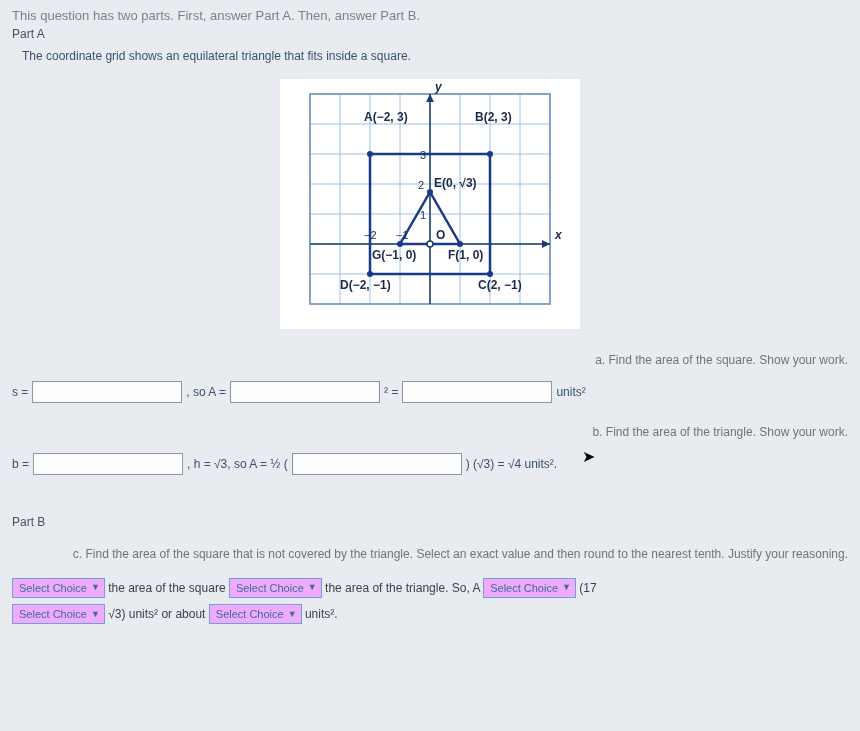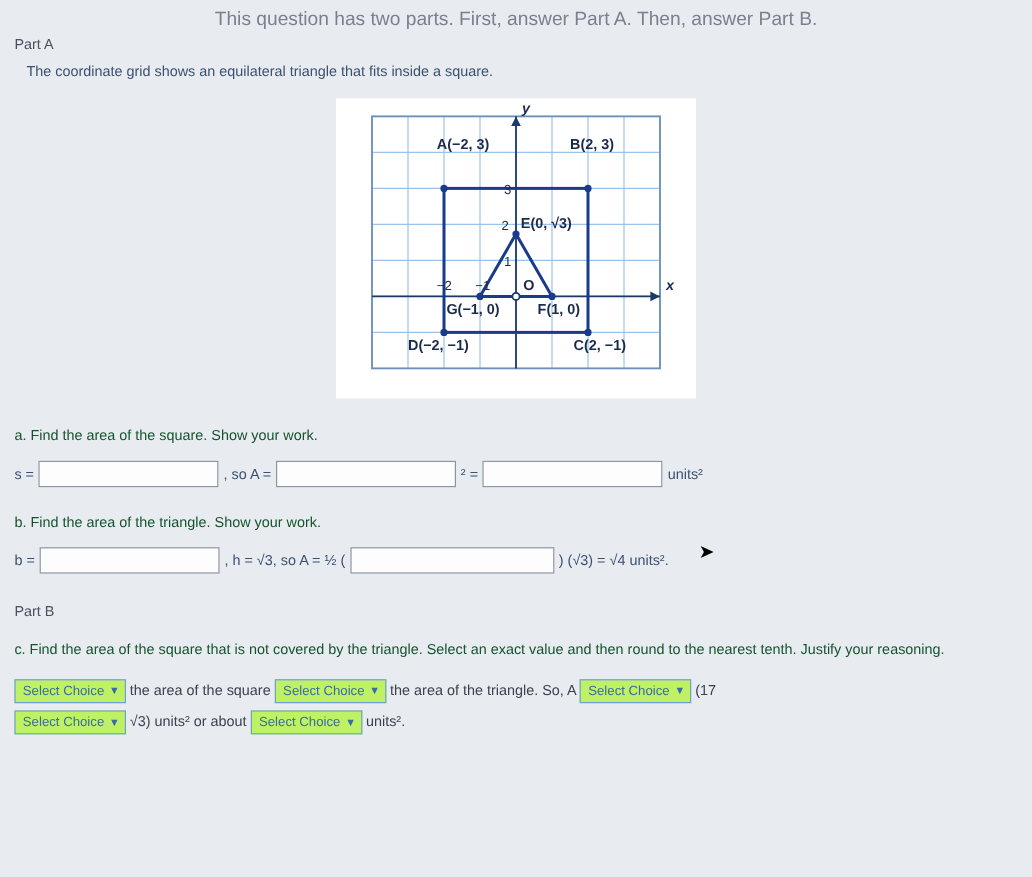--- a/index.html
+++ b/index.html
@@ -6,51 +6,51 @@
   body {
     margin: 0;
     padding: 8px 12px;
     font-family: Arial, Helvetica, sans-serif;
     font-size: 12px;
     background: #e8ecf0;
     color: #3a4050;
     width: 860px;
   }
   .faded { color: #7a8090; }
-  .intro { font-size: 16px; margin-bottom: 4px; text-align: center; }
+  .intro { font-size: 13px; margin-bottom: 4px; }
   .section-label { font-weight: normal; margin: 4px 0 8px 0; color:#4a5060;}
   .prompt { margin: 8px 0 16px 10px; color:#3a5070;}
   .graph-wrap { display:flex; justify-content:center; margin:10px 0 24px 0; }
   svg.graph { background:#fff; }
-  .q { margin: 18px 0 14px 0; color:#14532d;}
+  .q { margin: 18px 0 14px 0; color:#737373;text-align:right;}
   .row { display:flex; align-items:center; flex-wrap:wrap; gap:4px; margin:10px 0 22px 0; color:#3a5070;}
   .blank {
     display:inline-block;
     min-width: 120px;
     height: 22px;
     border:1px solid #8a95a5;
     background:#fdfdfd;
     vertical-align: middle;
   }
   .blank.med { min-width:150px; }
   .blank.lg { min-width:170px; }
   .select {
     display:inline-flex;
     align-items:center;
     gap:4px;
     border:1px solid #6fa0d8;
-    background:#bef264;
+    background:#f0abfc;
     color:#3a6aa8;
     padding:2px 4px 2px 6px;
     font-size:11px;
     height:20px;
     cursor:pointer;
   }
   .select .chev { font-size:9px; color:#3a6aa8; }
-  .partb { margin-top: 24px; }
+  .partb { margin-top: 40px; }
   .flowline { line-height: 2.2; }
   .cursor {
     position:absolute;
     font-size:16px;
     color:#000;
     pointer-events:none;
   }
   .rel { position:relative; }
   .gridline { stroke:#9cc2e8; stroke-width:1; }
   .axis { stroke:#1a3a6a; stroke-width:1.5; }

